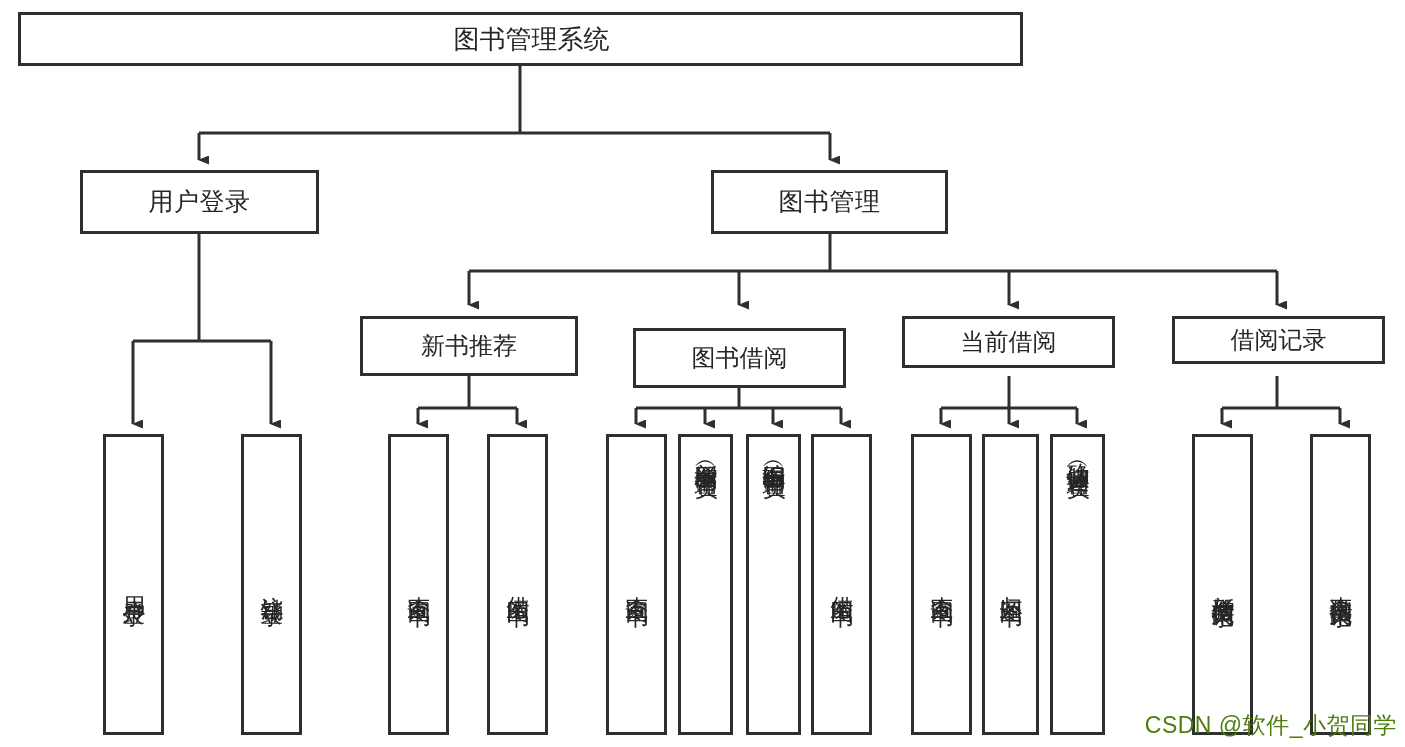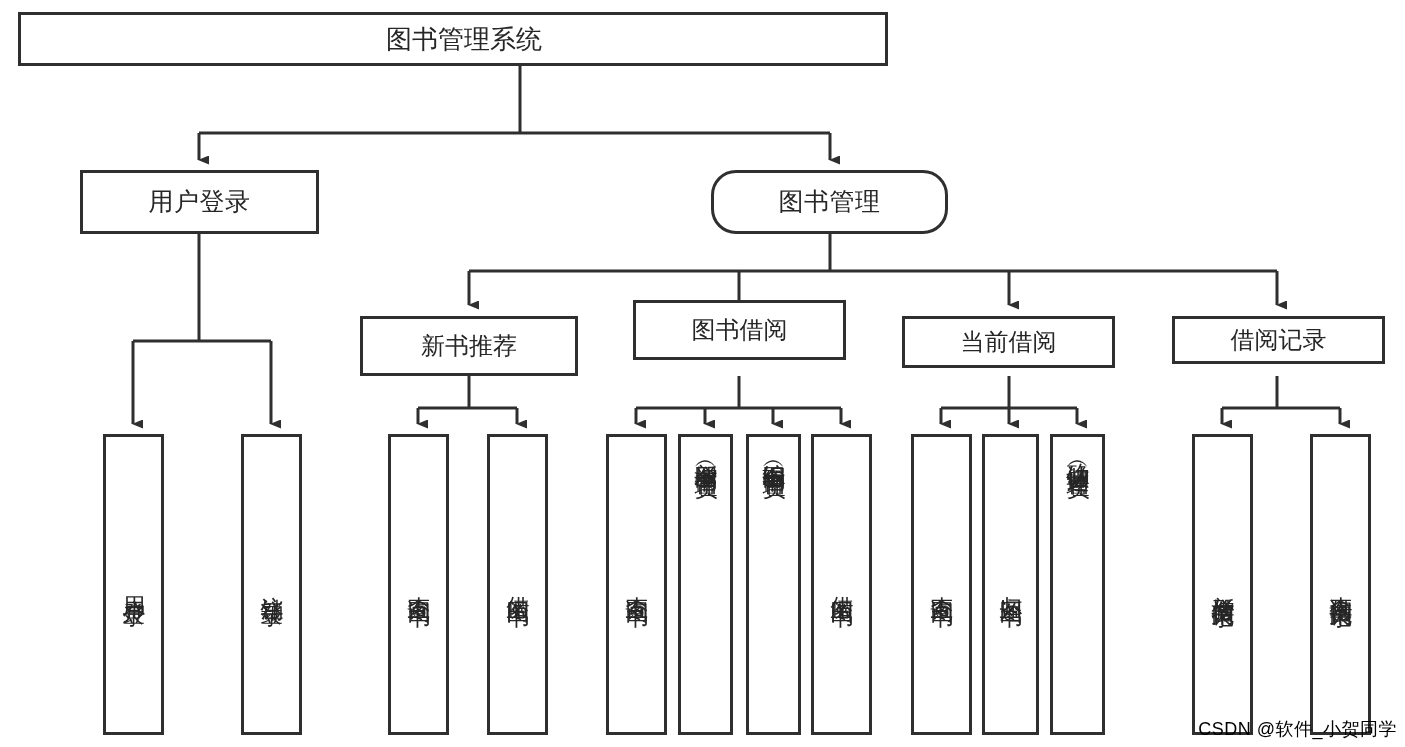--- a/index.html
+++ b/index.html
@@ -73,22 +73,22 @@
     align-items: center;
     justify-content: center;
   }
   .leaf-inner.top {
     align-items: flex-start;
   }
   .watermark {
     position: absolute;
     right: 8px;
     bottom: 6px;
-    font-size: 18px;
-    color: #000000;
+    font-size: 23px;
+    color: #4d7c0f;
     letter-spacing: 0.5px;
     white-space: nowrap;
   }
 </style>
 </head>
 <body>
 
 <div id="canvas">
 
   <svg id="wires" viewBox="0 0 1405 747" xmlns="http://www.w3.org/2000/svg">
@@ -135,35 +135,35 @@
       <path d="M1009,408 L1009,424" marker-end="url(#arrow)"></path>
       <path d="M1077,408 L1077,424" marker-end="url(#arrow)"></path>
 
       <path d="M1277,376 L1277,408"></path>
       <path d="M1222,408 L1340,408"></path>
       <path d="M1222,408 L1222,424" marker-end="url(#arrow)"></path>
       <path d="M1340,408 L1340,424" marker-end="url(#arrow)"></path>
     </g>
   </svg>
 
-  <div class="node title" style="left:18px; top:12px; width:870px; height:54px;padding-left:22px;">
+  <div class="node title" style="left:18px; top:12px; width:1005px; height:54px;padding-left:22px;">
     <span>图书管理系统</span>
   </div>
 
   <div class="node h" style="left:80px; top:170px; width:239px; height:64px;">
     <span>用户登录</span>
   </div>
-  <div class="node h" style="left:711px; top:170px; width:237px; height:64px;border-radius:25px;">
+  <div class="node h" style="left:711px; top:170px; width:237px; height:64px;">
     <span>图书管理</span>
   </div>
 
   <div class="node lvl3" style="left:360px; top:316px; width:218px; height:60px;text-align:center;">
     <span>新书推荐</span>
   </div>
-  <div class="node lvl3" style="left:633px; top:300px; width:213px; height:60px;">
+  <div class="node lvl3" style="left:633px; top:328px; width:213px; height:60px;">
     <span>图书借阅</span>
   </div>
   <div class="node lvl3" style="left:902px; top:316px; width:213px; height:52px;">
     <span>当前借阅</span>
   </div>
   <div class="node lvl3" style="left:1172px; top:316px; width:213px; height:48px;">
     <span>借阅记录</span>
   </div>
 
   <div class="node leaf leaf-short" style="left:103px; top:434px; width:61px; height:301px;">

